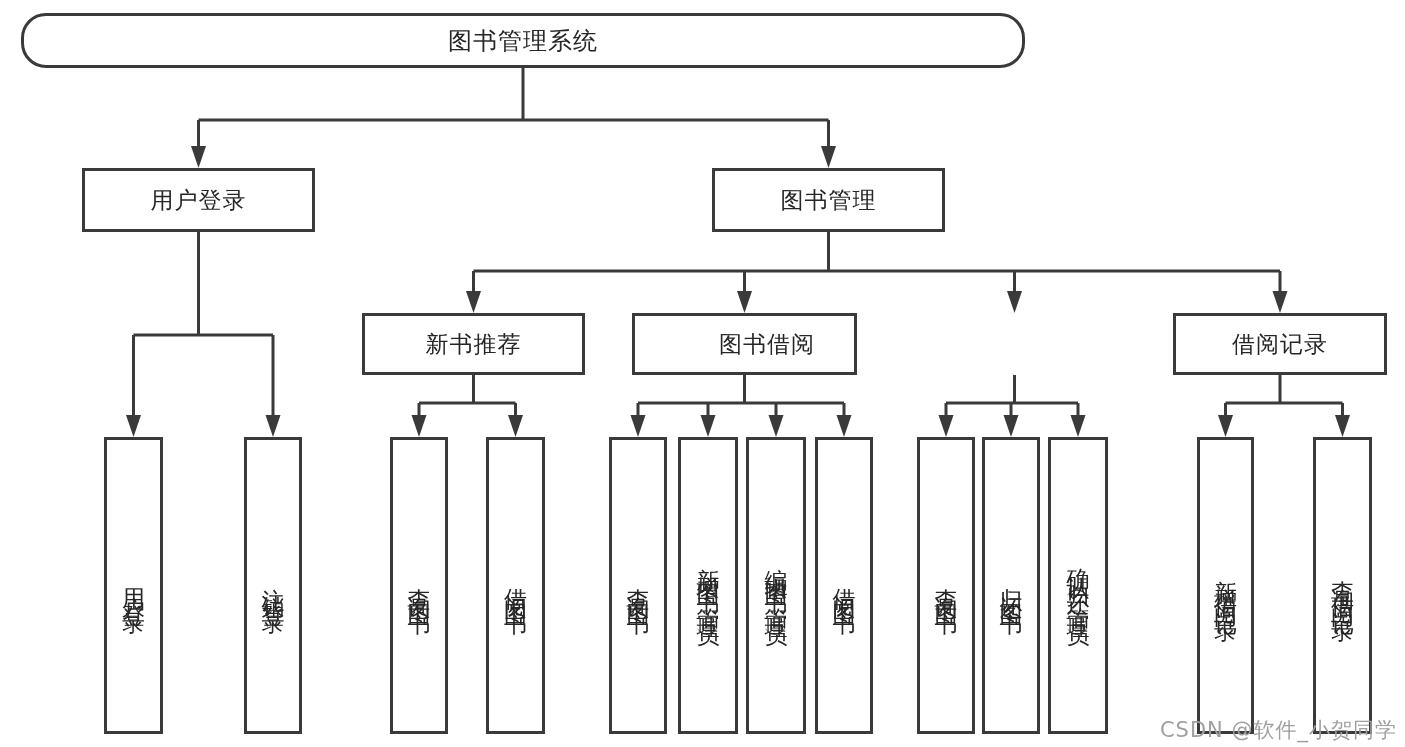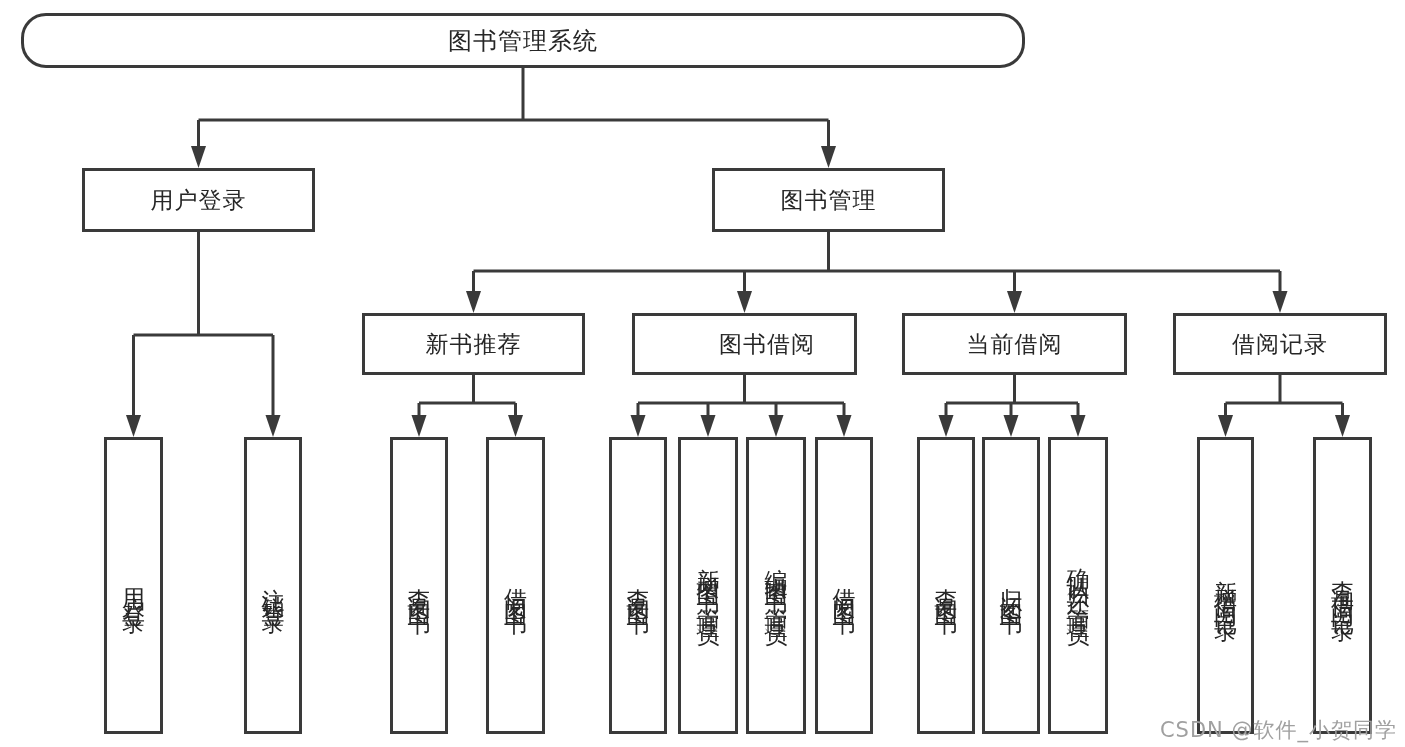--- a/index.html
+++ b/index.html
@@ -116,21 +116,20 @@
     <polygon points="1335,415 1350,415 1342.5,437"></polygon>
   </svg>
 
   <div class="node hbox root-box">图书管理系统</div>
 
   <div class="node hbox" style="left:82px; top:168px; width:233px; height:64px;">用户登录</div>
   <div class="node hbox" style="left:362px; top:313px; width:223px; height:62px;">新书推荐</div>
 
   <div class="node hbox" style="left:712px; top:168px; width:233px; height:64px;">图书管理</div>
   <div class="node hbox" style="left:632px; top:313px; width:225px; height:62px;padding-left:45px;">图书借阅</div>
-  <div class="node hbox" style="left:902px; top:313px; width:225px; height:62px;">当前借阅</div>
   <div class="node hbox" style="left:1173px; top:313px; width:214px; height:62px;">借阅记录</div>
 
   <div class="node vbox" style="left:104px; width:59px;">
     <span class="vtext">用户登录</span>
   </div>
   <div class="node vbox" style="left:244px; width:58px;">
     <span class="vtext">注销登录</span>
   </div>
 
   <div class="node vbox" style="left:390px; width:58px;">

